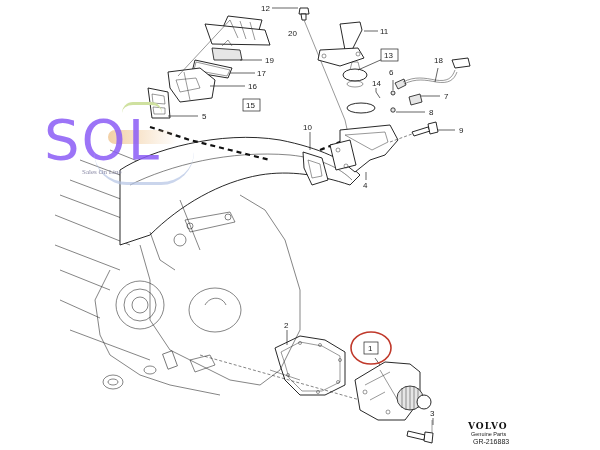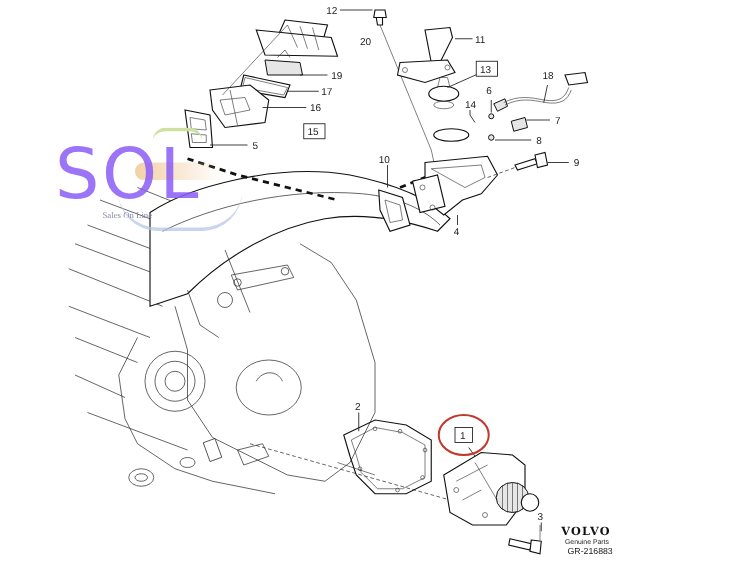--- a/index.html
+++ b/index.html
@@ -14,21 +14,21 @@
   .shade { stroke: #111; stroke-width: 0.8; fill: #e6e6e6; }
   .dash { stroke: #111; stroke-width: 2.2; stroke-dasharray: 5 4; fill: none; }
   .dashthin { stroke: #333; stroke-width: 0.6; stroke-dasharray: 3 2; fill: none; }
   .eng { stroke: #333; stroke-width: 0.6; fill: none; }
   #logo { position: absolute; left: 44px; top: 112px; width: 120px; height: 70px; }
   #logo .big { position: absolute; top: 0; left: 0; font-family: "DejaVu Sans", sans-serif; font-size: 56px; letter-spacing: 2px; color: #8b5cf6; line-height: 56px; opacity: 0.85; }
   #logo .tag { position: absolute; left: 38px; top: 56px; font-family: Liberation Serif, serif; font-size: 7px; color: #8a8aa6; }
   #logo .swoosh { position: absolute; left: 50px; top: 40px; width: 100px; height: 30px; border-bottom: 3px solid #b4c4e4; border-radius: 0 0 60px 60px; opacity: 0.7; }
   #logo .glow { position: absolute; left: 64px; top: 18px; width: 70px; height: 14px; background: linear-gradient(90deg, rgba(240,200,150,0.85), rgba(240,210,170,0)); border-radius: 8px; }
   #logo .leaf { position: absolute; left: 78px; top: -10px; width: 40px; height: 8px; border-top: 3px solid #cfe1a0; border-radius: 40px 40px 0 0; }
-  #brand { position: absolute; left: 449px; top: 421px; width: 80px; }
+  #brand { position: absolute; left: 468px; top: 421px; width: 80px; }
   #brand .volvo { font-family: "DejaVu Serif", serif; font-weight: bold; font-size: 9px; letter-spacing: 1px; color: #111; }
   #brand .gp { font-size: 5.5px; color: #222; margin-left: 3px; line-height: 7px; }
   #brand .gr { font-size: 7px; color: #222; margin-left: 5px; line-height: 8px; }
 </style>
 </head>
 <body>
 
 <div id="stage">
 <svg width="600" height="450" viewBox="0 0 600 450" xmlns="http://www.w3.org/2000/svg">
 

